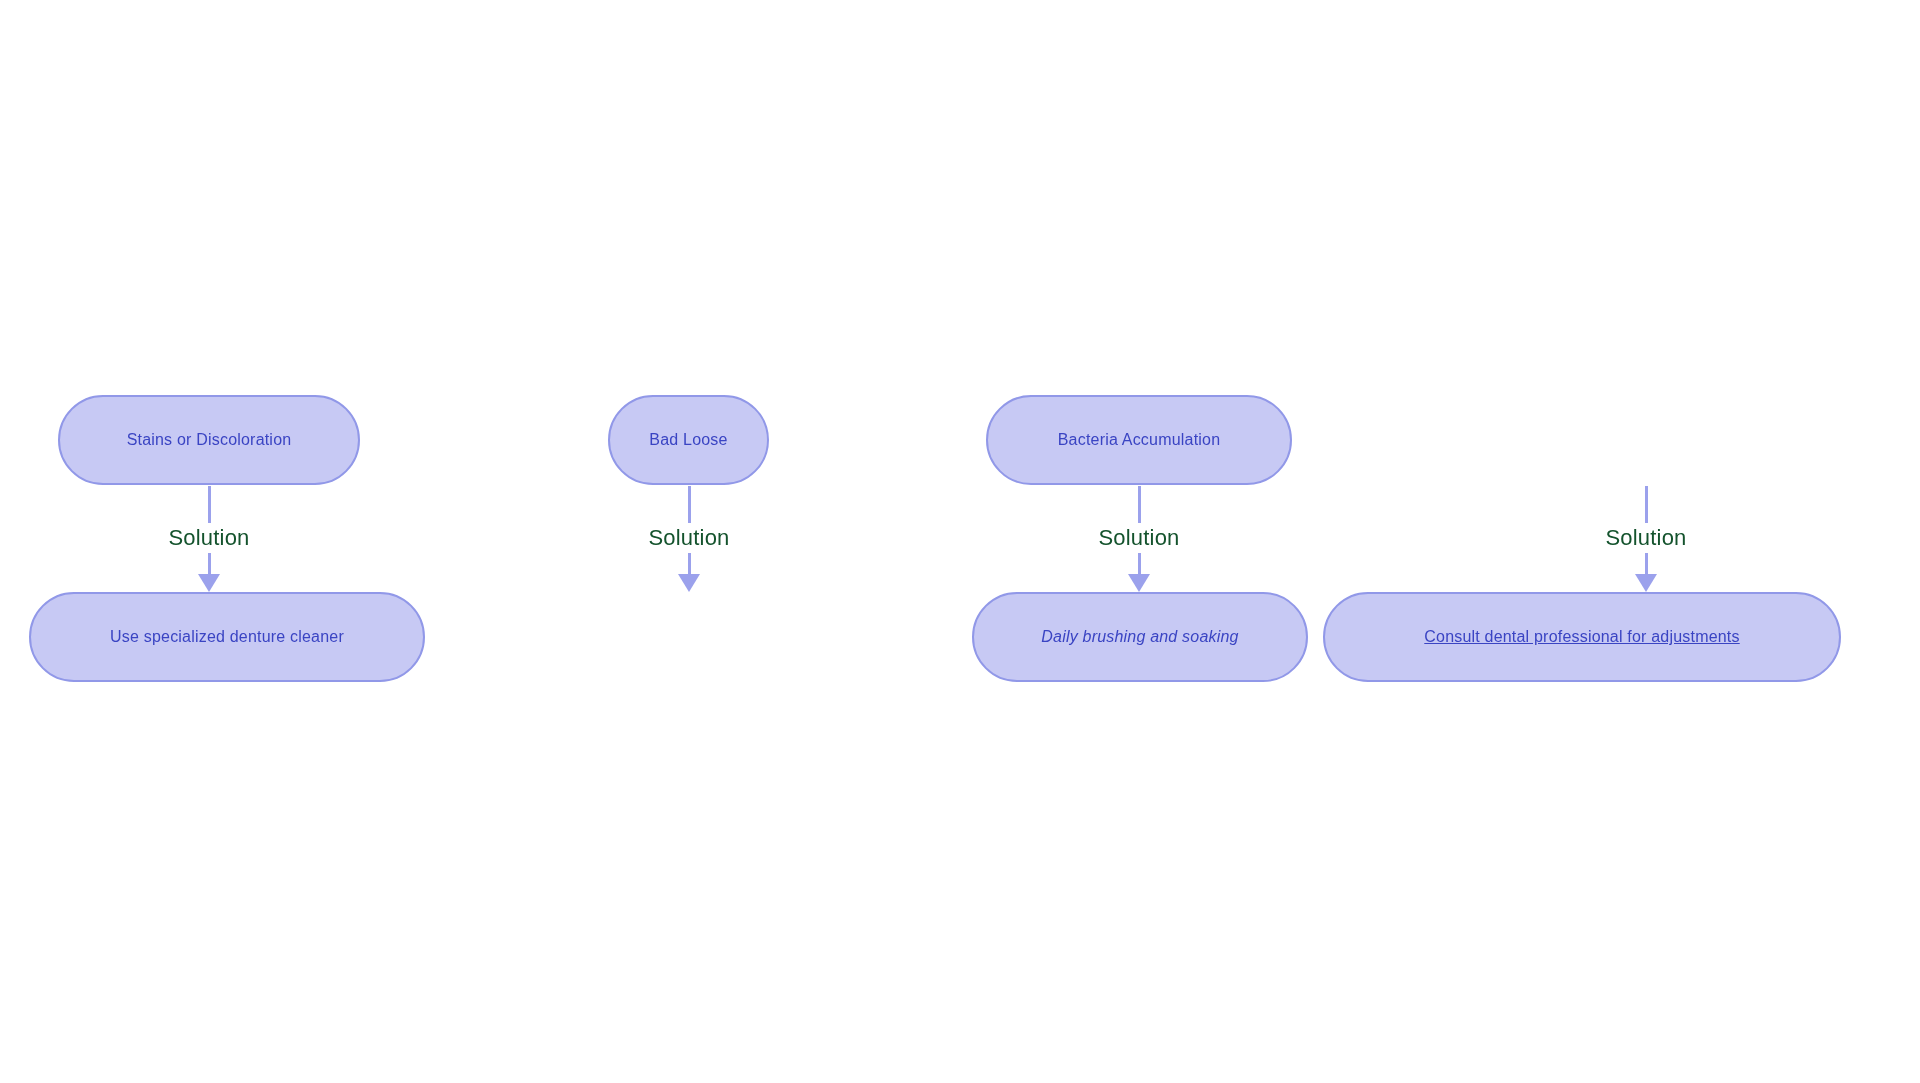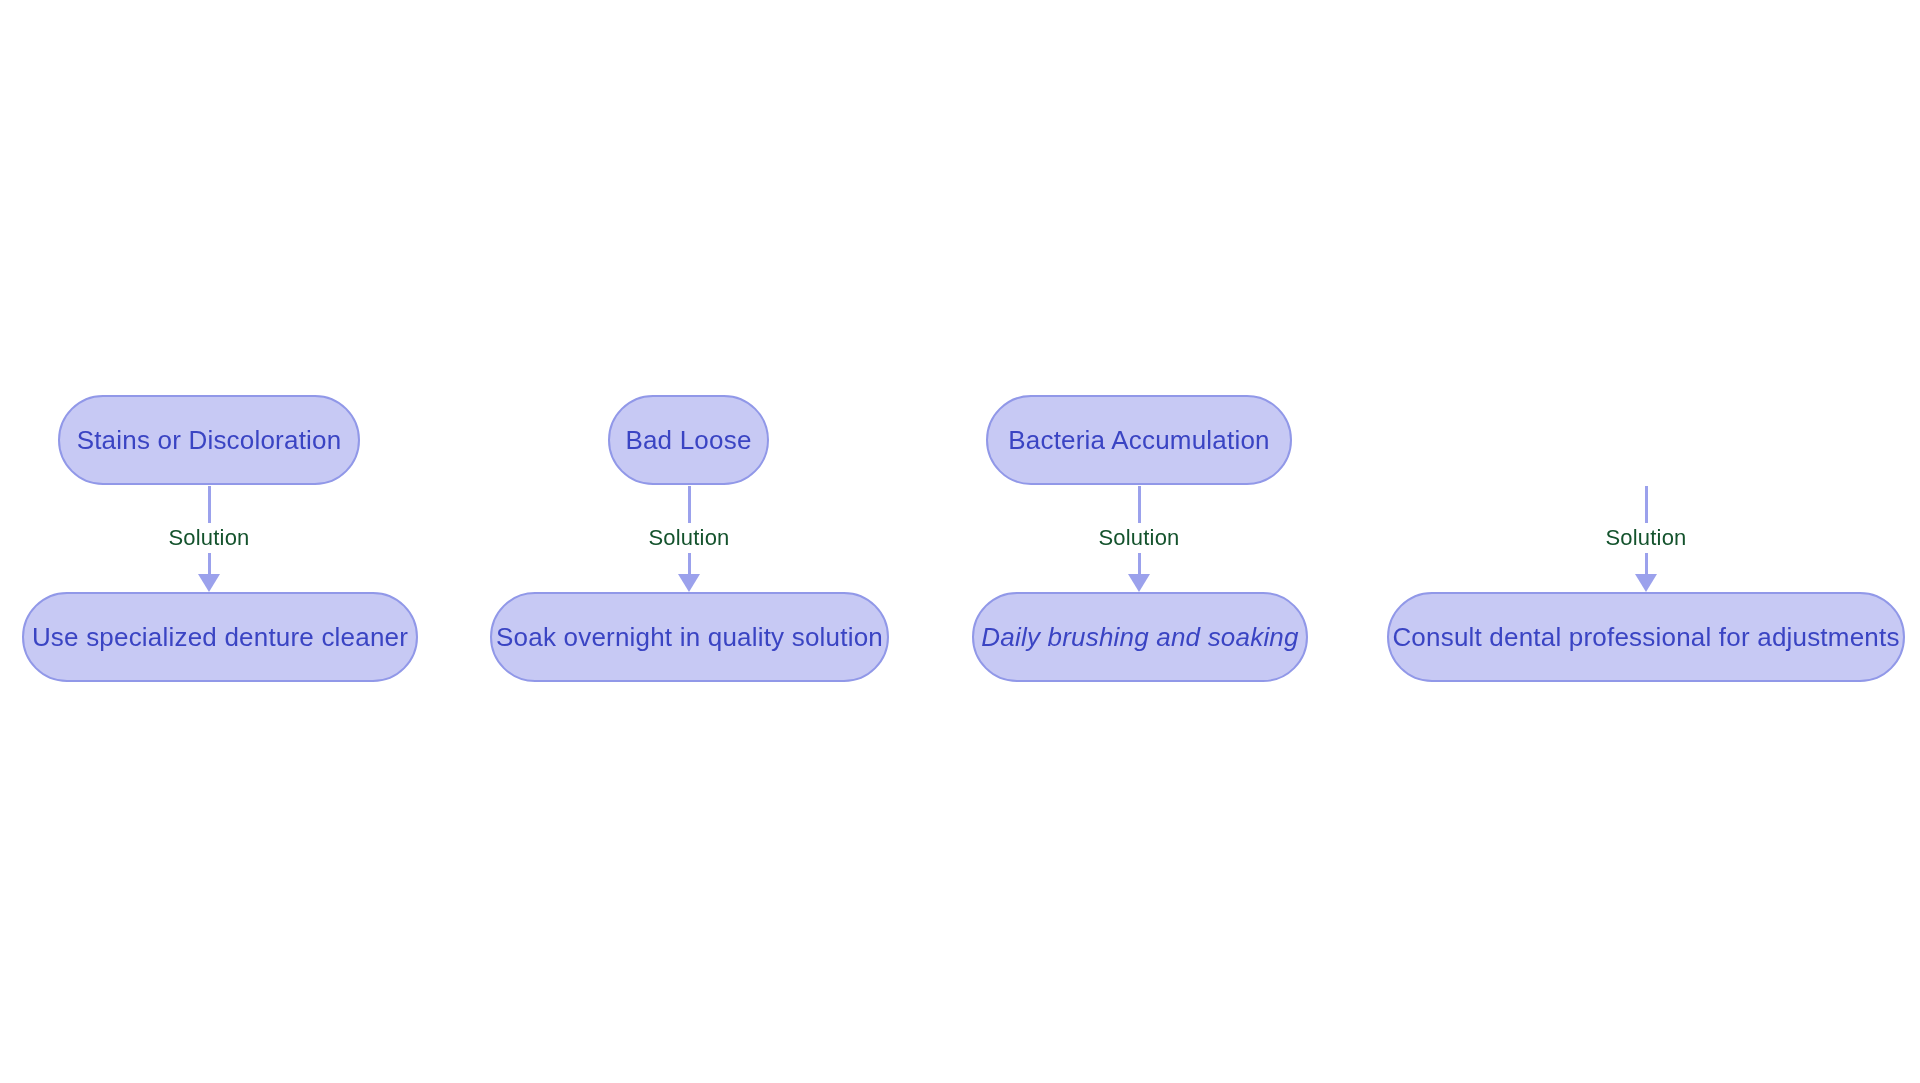--- a/index.html
+++ b/index.html
@@ -19,40 +19,40 @@
     position: absolute;
     display: flex;
     align-items: center;
     justify-content: center;
     height: 90px;
     box-sizing: border-box;
     border-radius: 46px;
     background: #c7c9f4;
     border: 2px solid #9198e8;
     color: #3a44c3;
-    font-size: 26px;
+    font-size: 16px;
     letter-spacing: 0.2px;
     text-align: center;
     white-space: nowrap;
   }
   .row-top  { top: 395px; }
   .row-bot  { top: 592px; }
 
   
   .n1 { left: 58px;   width: 302px; }
-  .b1 { left: 22px;   width: 396px; }
+  .b1 { left: 29px;   width: 396px; }
   
   .n2 { left: 608px;  width: 161px; }
   .b2 { left: 490px;  width: 399px; }
   
   .n3 { left: 986px;  width: 306px; }
   .b3 { left: 972px;  width: 336px; font-style: italic; }
   
   .n4 { left: 1567px; width: 158px; }
-  .b4 { left: 1387px; width: 518px; }
+  .b4 { left: 1323px; width: 518px; text-decoration: underline; }
 
   .edge-line {
     position: absolute;
     top: 486px;
     width: 3px;
     height: 89px;
     background: #9ba1ec;
   }
   .el1 { left: 207.5px; }
   .el2 { left: 687.5px; }
@@ -96,21 +96,20 @@
   <div class="node row-top n1">Stains or Discoloration</div>
   <div class="edge-line el1"></div>
   <div class="arrow-head ah1"></div>
   <div class="edge-label lb1">Solution</div>
   <div class="node row-bot b1">Use specialized denture cleaner</div>
 
   <div class="node row-top n2">Bad Loose</div>
   <div class="edge-line el2"></div>
   <div class="arrow-head ah2"></div>
   <div class="edge-label lb2">Solution</div>
-  <div class="node row-bot b2">Soak overnight in quality solution</div>
 
   <div class="node row-top n3">Bacteria Accumulation</div>
   <div class="edge-line el3"></div>
   <div class="arrow-head ah3"></div>
   <div class="edge-label lb3">Solution</div>
   <div class="node row-bot b3">Daily brushing and soaking</div>
 
   <div class="edge-line el4"></div>
   <div class="arrow-head ah4"></div>
   <div class="edge-label lb4">Solution</div>

